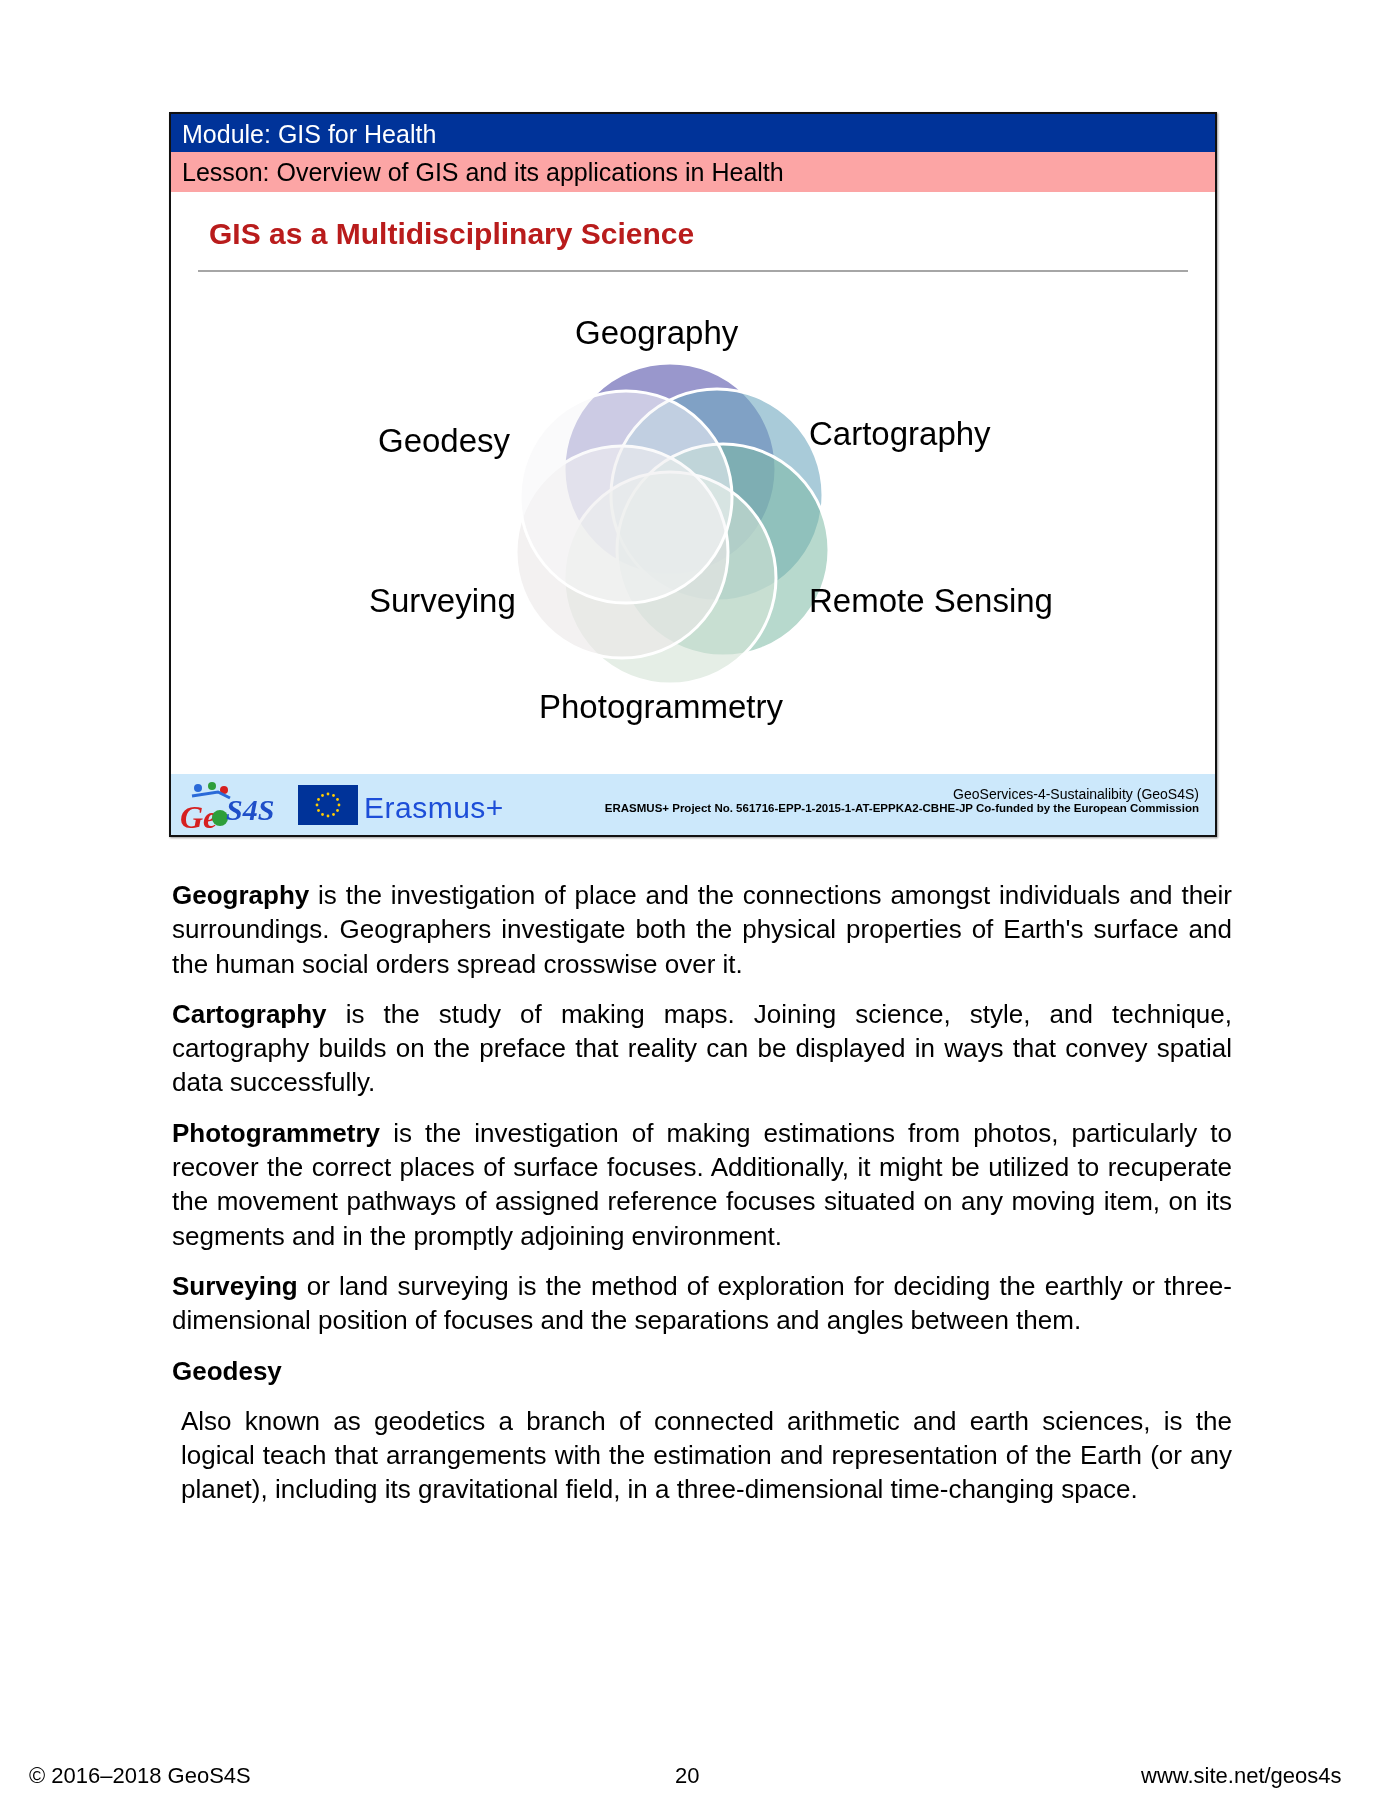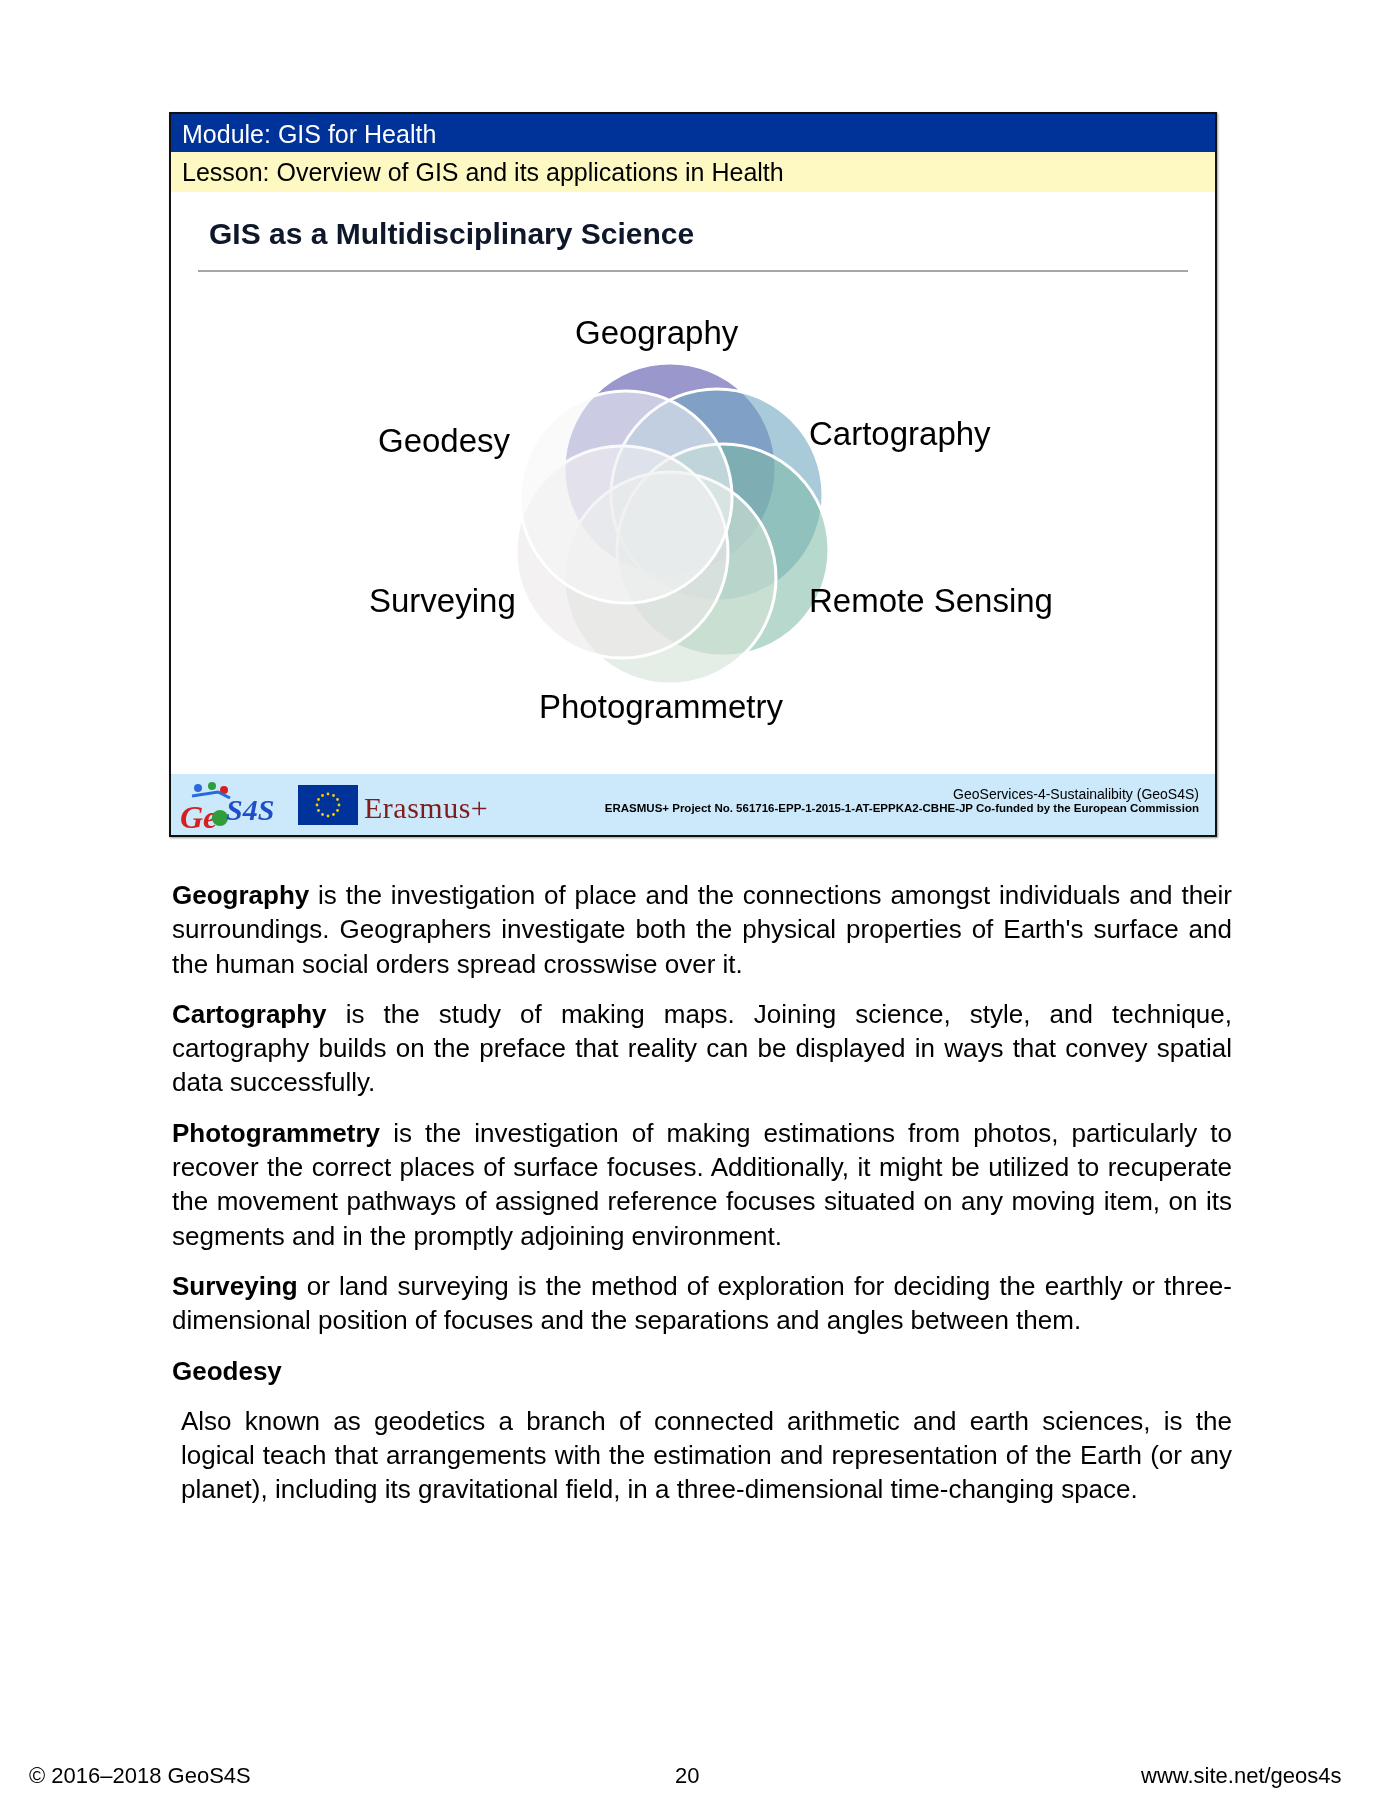--- a/index.html
+++ b/index.html
@@ -2,30 +2,30 @@
 <html><head>
 <meta charset="utf-8">
 <style>
   html, body { margin:0; padding:0; background:#ffffff; }
   body { width:1391px; height:1800px; position:relative; overflow:hidden;
          font-family:"Liberation Sans", sans-serif; color:#000; }
   .slide { position:absolute; left:169px; top:112px; width:1044px; height:721px;
            border:2px solid #111; background:#fff; box-shadow:1px 1px 2px #999; }
   .module-bar { position:absolute; left:0; top:0; right:0; height:46px; background:#003399;
                 color:#fff; font-size:25px; line-height:40px; padding-left:11px; box-sizing:border-box; }
-  .lesson-bar { position:absolute; left:0; top:38px; right:0; height:40px; background:#fef9c3;
+  .lesson-bar { position:absolute; left:0; top:38px; right:0; height:40px; background:#fca5a5;
                 color:#000; font-size:25px; line-height:40px; padding-left:11px; box-sizing:border-box; }
-  .slide-title { position:absolute; left:38px; top:103px; font-size:30px; font-weight:bold; color:#0f172a; white-space:nowrap; }
+  .slide-title { position:absolute; left:38px; top:103px; font-size:30px; font-weight:bold; color:#b91c1c; white-space:nowrap; }
   .slide-divider { position:absolute; left:27px; top:156px; width:990px; height:2px; background:#a6a6a6; }
   .venn { position:absolute; left:0; top:0; width:1044px; height:660px; }
   .vlabel { position:absolute; font-size:33px; white-space:nowrap; color:#000; }
   .slide-footer { position:absolute; left:0; right:0; bottom:0; height:61px; background:#cce8fb;padding-left:12px; }
   .geos4s-logo { position:absolute; left:7px; top:6px; width:105px; height:52px; }
   .eu-flag { position:absolute; left:127px; top:11px; width:60px; height:40px; background:#003399; }
-  .erasmus { position:absolute; left:193px; top:17px; font-size:30px; color:#7f1d1d; font-family:Liberation Serif, serif; white-space:nowrap; letter-spacing:0.5px; }
+  .erasmus { position:absolute; left:193px; top:17px; font-size:30px; color:#1d4ed8; font-family:Liberation Sans, sans-serif; white-space:nowrap; letter-spacing:0.5px; }
   .foot-line1 { position:absolute; right:16px; top:12px; font-size:14px; font-weight:normal; white-space:nowrap; }
   .foot-line2 { position:absolute; right:16px; top:28px; font-size:11.5px; font-weight:bold; white-space:nowrap; }
   .body-text { position:absolute; left:134px; top:862px; width:1114px; font-size:26px; line-height:34.3px; text-align:justify; }
   .body-text p { margin:16px; }
   .body-text .ind { padding-left:22px; }
   .body-text .ind2 { padding-left:31px; }
   .page-foot { position:absolute; top:1763px; font-size:22px; white-space:nowrap; }
 </style>
 </head>
 <body>

